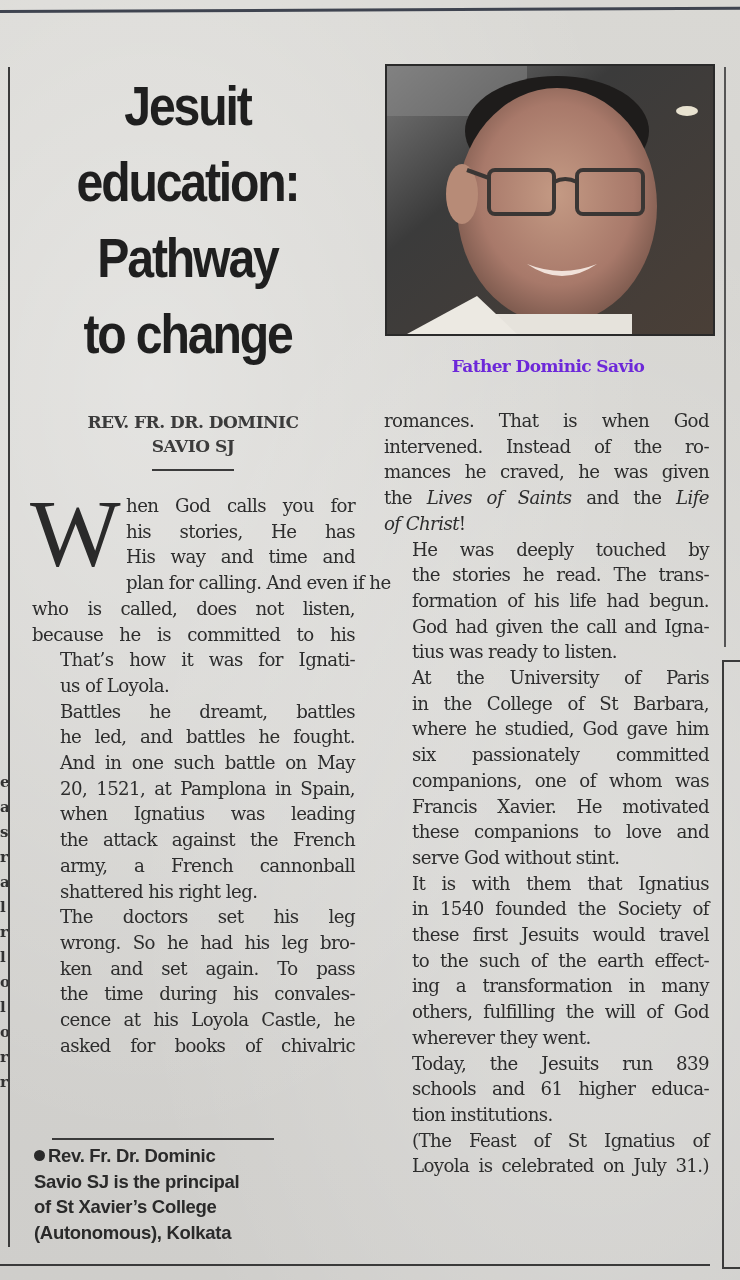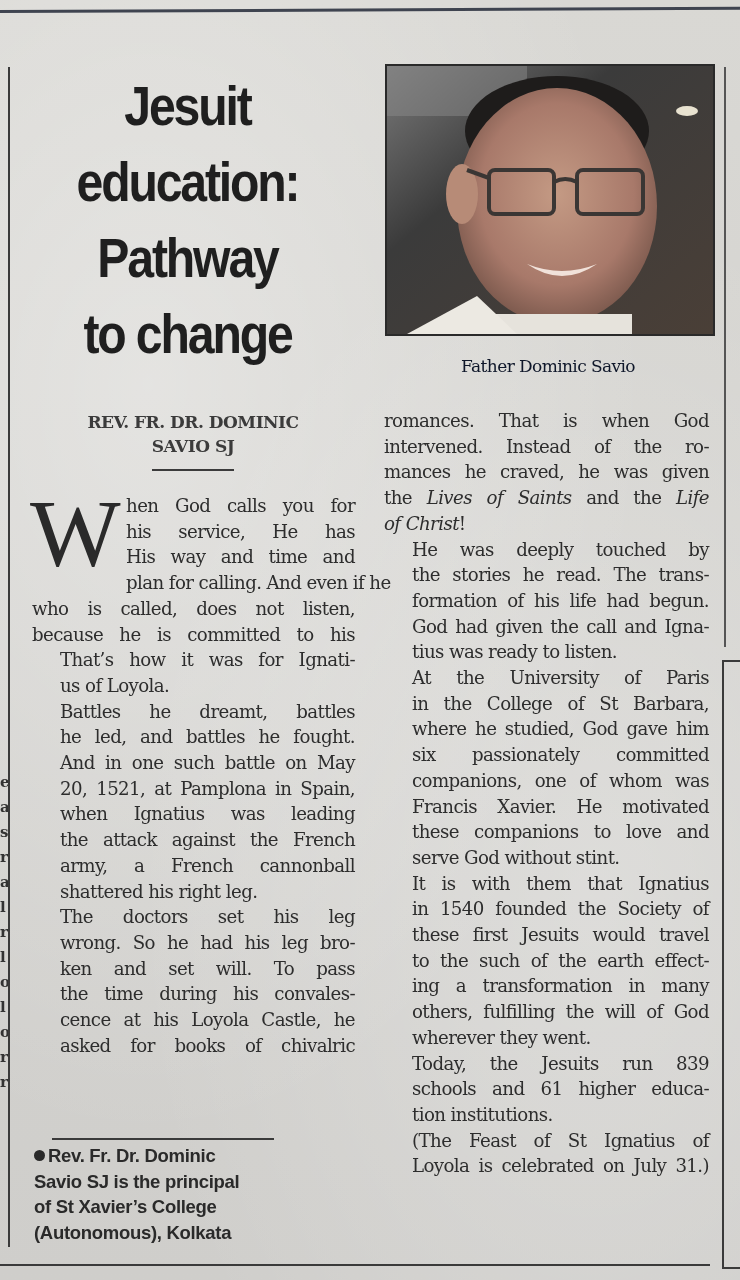--- a/index.html
+++ b/index.html
@@ -63,21 +63,21 @@
     }
     .line { display: block; text-align: justify; text-align-last: justify; white-space: nowrap; }
     .line.last { text-align-last: left; }
     .photo {
       position: absolute; left: 385px; top: 64px; width: 326px; height: 268px;
       border: 2px solid #2a2a2a; overflow: hidden;
       background: linear-gradient(135deg, #6e6e6e 0%, #3a3a3a 30%, #2d2b29 60%, #4a4039 100%);
     }
     .caption {
       position: absolute; left: 385px; top: 356px; width: 326px; text-align: center;
-      font-family: "DejaVu Serif", serif; font-weight: normal; font-size: 17px; color: #0f172a;
+      font-family: "DejaVu Serif", serif; font-weight: bold; font-size: 17px; color: #6d28d9;
       letter-spacing: -0.6px;
     }
     .note-rule {
       position: absolute; left: 52px; top: 1138px; width: 222px; height: 2px; background: #3a3a3a;
     }
     .bio {
       position: absolute; left: 34px; top: 1143px; width: 300px;
       font-family: "Liberation Sans", sans-serif; font-weight: bold; font-size: 18.5px;
       line-height: 25.5px; color: #2a2a2a; letter-spacing: -0.3px;
     }
@@ -156,21 +156,21 @@
     </g>
     <path d="M140 198 Q175 222 210 198 Q175 212 140 198 Z" fill="#f1e2da"></path>
   </svg>
 </div>
 <div class="caption">Father Dominic Savio</div>
 
 <div class="col col-left">
   <p class="first">
     <span class="dropcap">W</span>
     <span class="line">hen God calls you for</span>
-    <span class="line">his service, He has</span>
+    <span class="line">his stories, He has</span>
     <span class="line">His way and time and</span>
     <span class="line">plan for calling. And even if he</span>
     <span class="line">who is called, does not listen,</span>
     <span class="line">because he is committed to his</span>
   </p>
   <p>
     <span class="line" style="text-indent:28px;">That’s how it was for Ignati-</span>
     <span class="line last">us of Loyola.</span>
   </p>
   <p>
@@ -179,21 +179,21 @@
     <span class="line">And in one such battle on May</span>
     <span class="line">20, 1521, at Pamplona in Spain,</span>
     <span class="line">when Ignatius was leading</span>
     <span class="line">the attack against the French</span>
     <span class="line">army, a French cannonball</span>
     <span class="line last">shattered his right leg.</span>
   </p>
   <p>
     <span class="line" style="text-indent:28px;">The doctors set his leg</span>
     <span class="line">wrong. So he had his leg bro-</span>
-    <span class="line">ken and set will. To pass</span>
+    <span class="line">ken and set again. To pass</span>
     <span class="line">the time during his convales-</span>
     <span class="line">cence at his Loyola Castle, he</span>
     <span class="line">asked for books of chivalric</span>
   </p>
 </div>
 
 <div class="note-rule"></div>
 <div class="bio">
   <div><span class="bullet"></span><span>Rev. Fr. Dr. Dominic</span></div>
   <div>Savio SJ is the principal</div>

